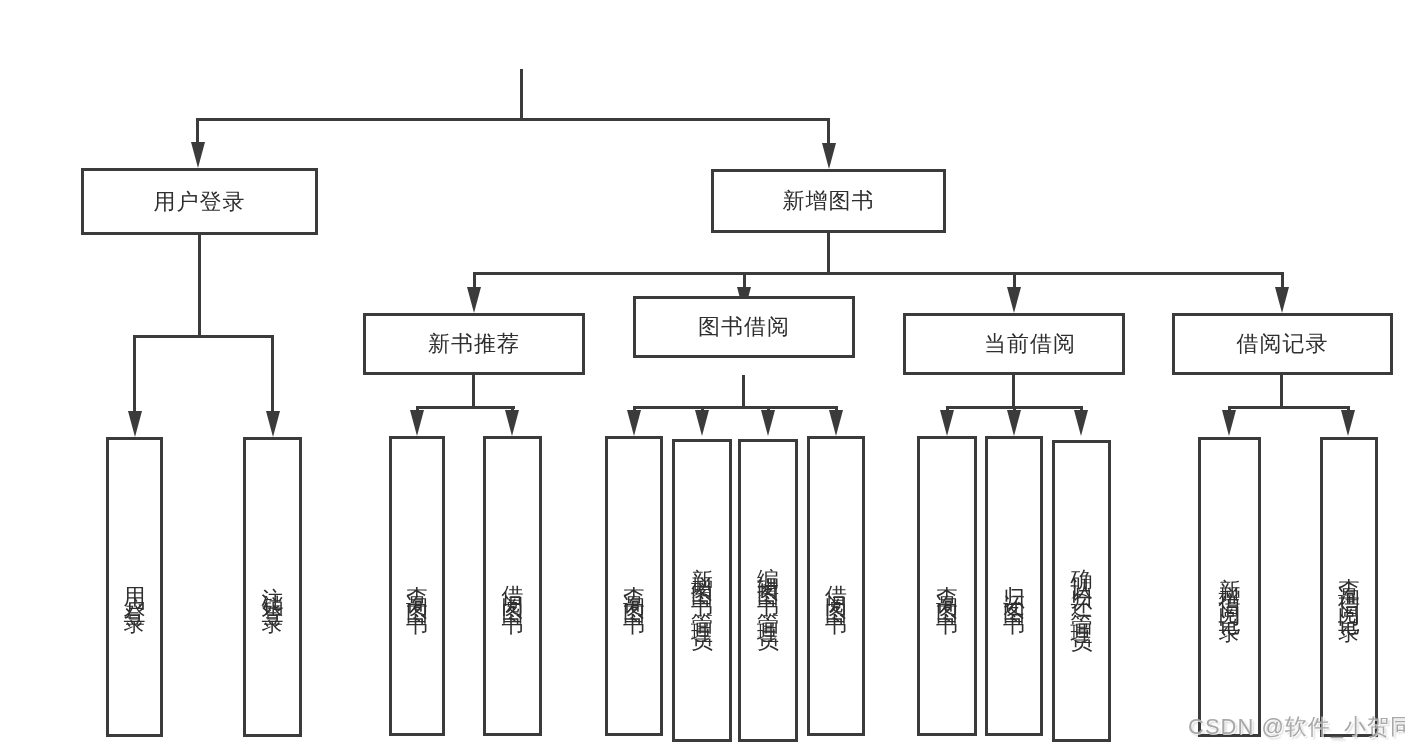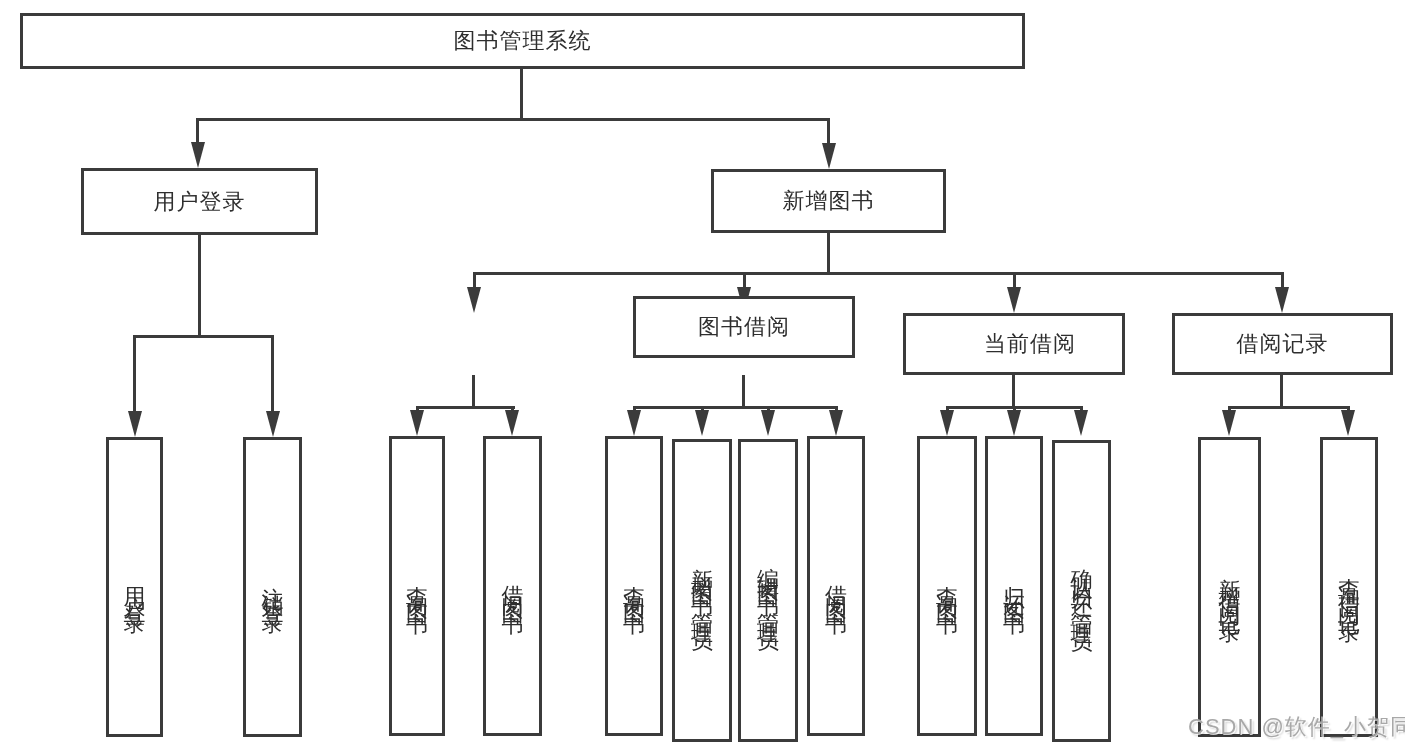--- a/index.html
+++ b/index.html
@@ -56,23 +56,20 @@
     text-shadow: 1px 1px 0 rgba(255,255,255,0.75), 2px 2px 2px rgba(0,0,0,0.18);
     z-index: 3;
     white-space: nowrap;
   }
 </style>
 </head>
 <body>
 
 <div id="stage">
 
-  <div class="box" style="left:20px; top:13px; width:1005px; height:56px;">
-    <span>图书管理系统</span>
-  </div>
 
   <div class="line" style="left:520px; top:69px; width:3px; height:49px;"></div>
   <div class="line" style="left:196px; top:118px; width:634px; height:3px;"></div>
   <div class="line" style="left:196px; top:118px; width:3px; height:26px;"></div>
   <div class="arrowhead" style="left:191px; top:142px;"></div>
   <div class="line" style="left:827px; top:118px; width:3px; height:27px;"></div>
   <div class="arrowhead" style="left:822px; top:143px;"></div>
 
   <div class="box" style="left:81px; top:168px; width:237px; height:67px;">
     <span>用户登录</span>
@@ -92,20 +89,23 @@
   <div class="line" style="left:473px; top:272px; width:811px; height:3px;"></div>
   <div class="line" style="left:473px; top:272px; width:3px; height:17px;"></div>
   <div class="arrowhead" style="left:467px; top:287px;"></div>
   <div class="line" style="left:743px; top:272px; width:3px; height:17px;"></div>
   <div class="arrowhead" style="left:737px; top:287px;"></div>
   <div class="line" style="left:1013px; top:272px; width:3px; height:17px;"></div>
   <div class="arrowhead" style="left:1007px; top:287px;"></div>
   <div class="line" style="left:1281px; top:272px; width:3px; height:17px;"></div>
   <div class="arrowhead" style="left:1275px; top:287px;"></div>
 
+  <div class="box" style="left:363px; top:313px; width:222px; height:62px;">
+    <span>新书推荐</span>
+  </div>
   <div class="box" style="left:633px; top:296px; width:222px; height:62px;">
     <span>图书借阅</span>
   </div>
   <div class="box" style="left:903px; top:313px; width:222px; height:62px;padding-left:32px;">
     <span>当前借阅</span>
   </div>
   <div class="box" style="left:1172px; top:313px; width:221px; height:62px;">
     <span>借阅记录</span>
   </div>
 

